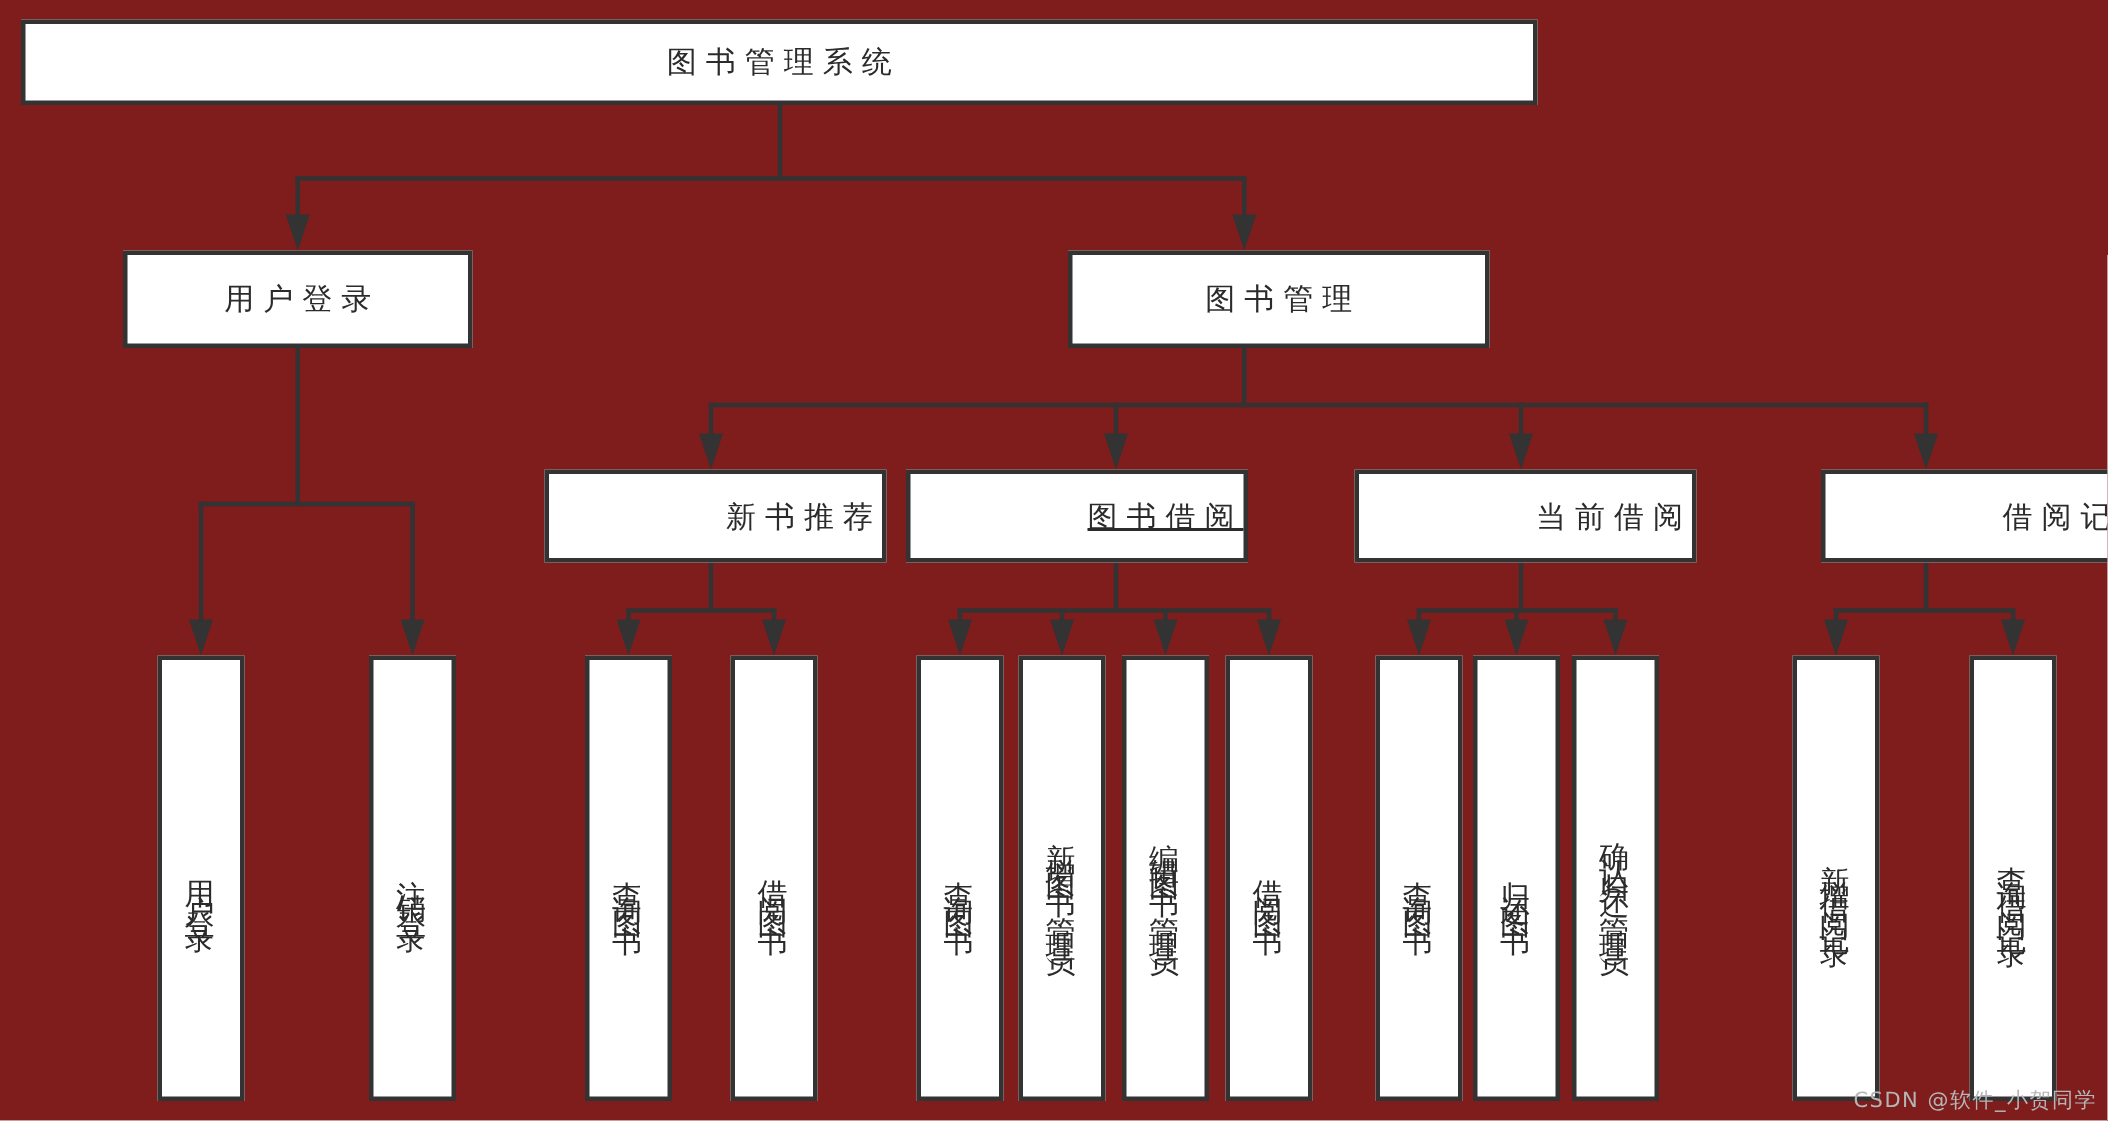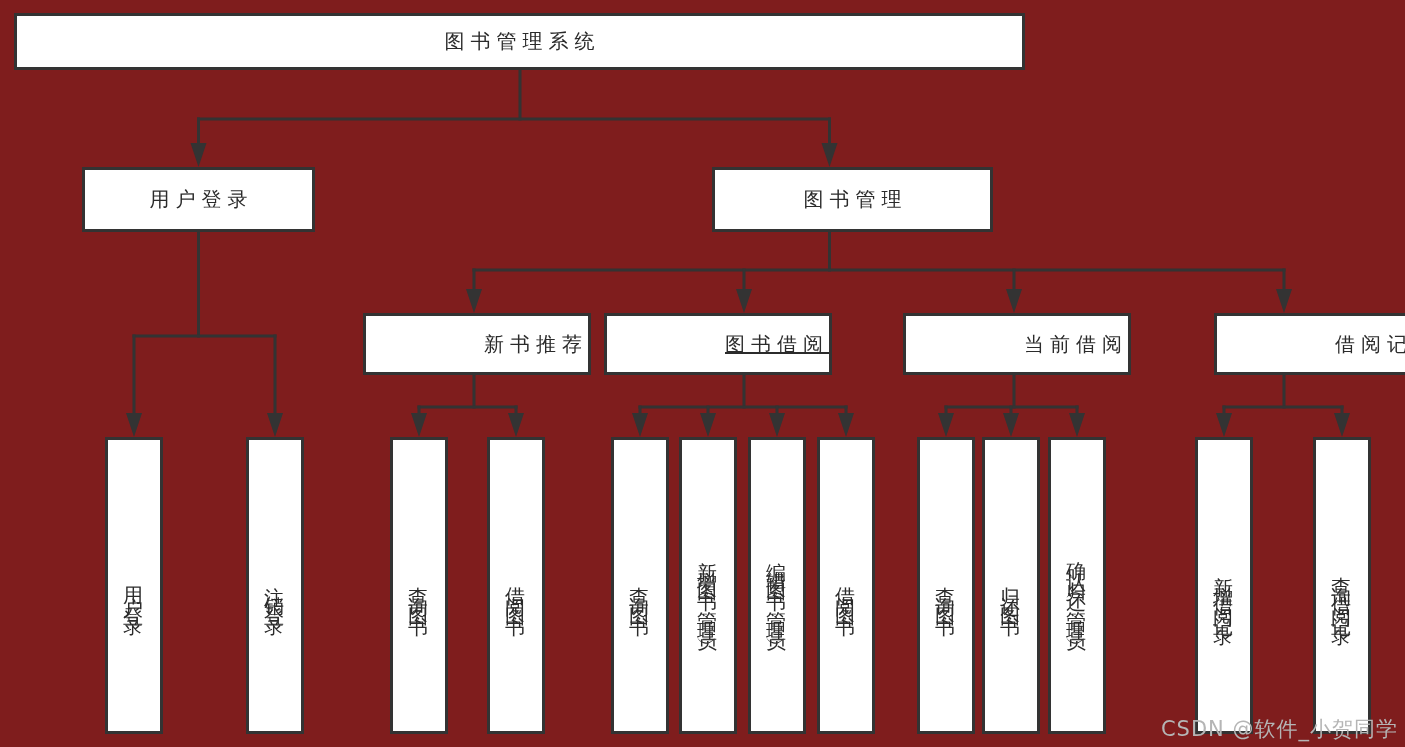--- a/index.html
+++ b/index.html
@@ -52,21 +52,21 @@
   .leaf    { top: 437px; width: 58px; height: 297px; }
   .lf-1a { left: 105px; }  .lf-1b { left: 246px; }
   .lf-2a { left: 390px; }  .lf-2b { left: 487px; }
   .lf-3a { left: 611px; }  .lf-3b { left: 679px; }  .lf-3c { left: 748px; }  .lf-3d { left: 817px; }
   .lf-4a { left: 917px; }  .lf-4b { left: 982px; }  .lf-4c { left: 1048px; }
   .lf-5a { left: 1195px; } .lf-5b { left: 1313px; }
   .watermark {
     position: absolute;
     right: 7px;
     bottom: 4px;
-    font-size: 21px;
+    font-size: 14px;
     color: #b5b5b5;
     letter-spacing: 1px;
     z-index: 10;
     white-space: nowrap;
   }
 </style>
 </head>
 <body>
 
 <div class="canvas">

